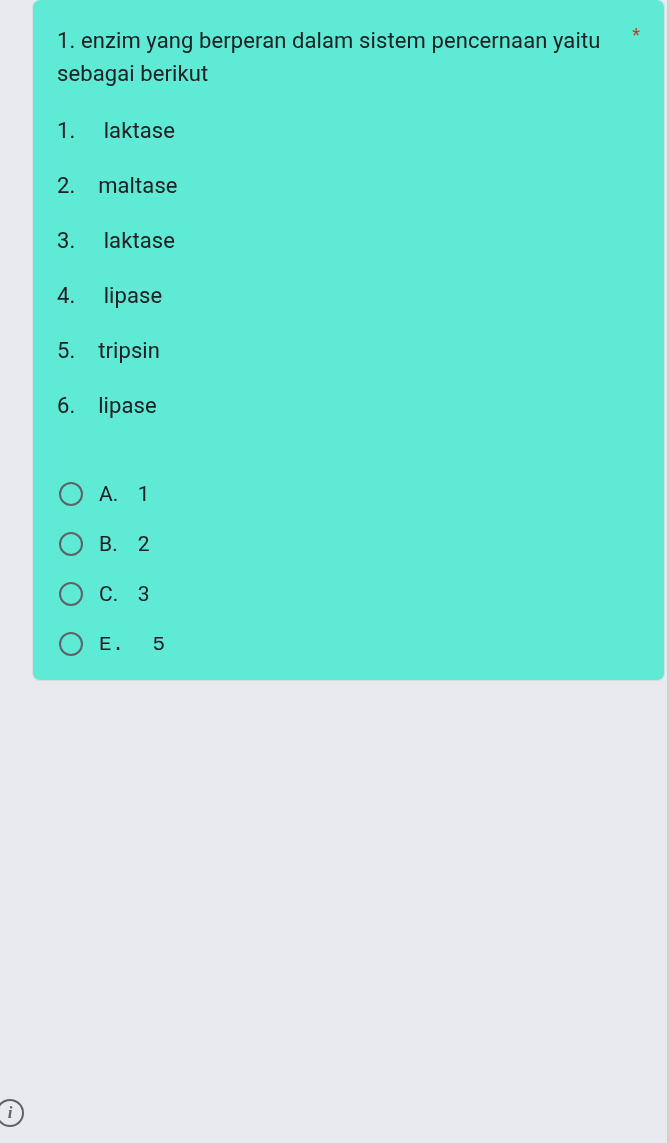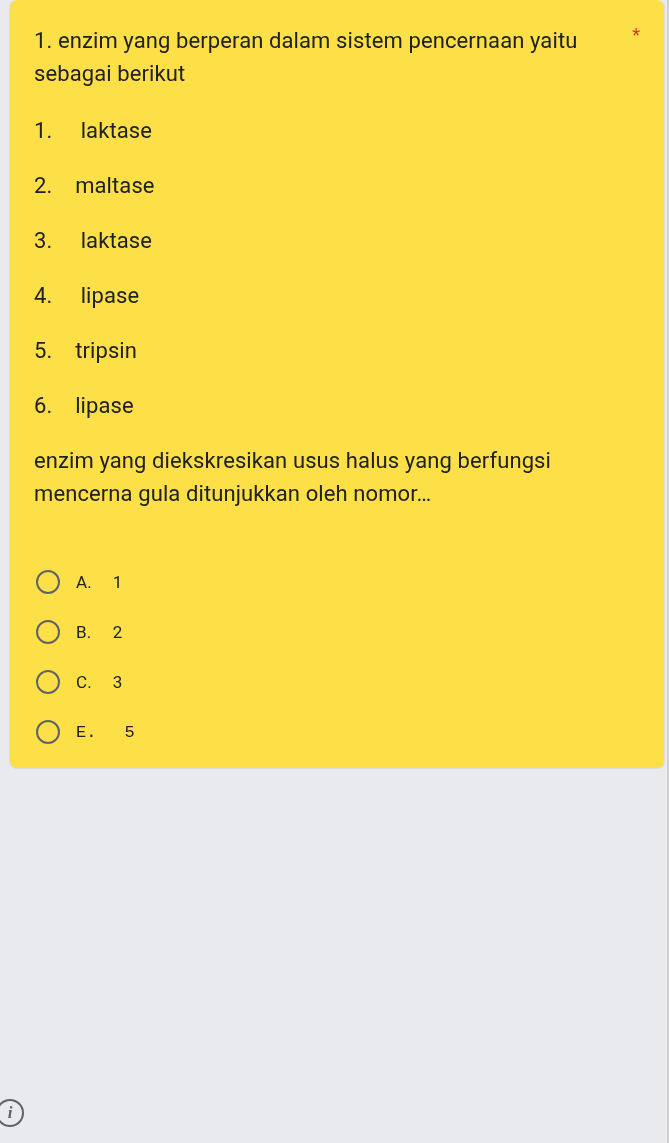--- a/index.html
+++ b/index.html
@@ -8,24 +8,24 @@
       box-sizing: border-box;
     }
     body {
       font-family: Roboto, Arial, sans-serif;
       background-color: #e8eaed;
       width: 669px;
       height: 1143px;
       position: relative;
     }
     .card {
-      background-color: #fde047;
+      background-color: #5eead4;
       border-radius: 8px;
       padding: 24px 24px 24px 24px;
-      margin-left: 9px;
+      margin-left: 32px;
       margin-right: 4px;
       border: 1px solid #dadce0;
       border-top: none;
     }
     .question-header {
       display: flex;
       justify-content: space-between;
       align-items: flex-start;
     }
     .question-title {
@@ -77,21 +77,21 @@
       height: 24px;
       border: 2.4px solid #5f6368;
       border-radius: 50%;
       display: flex;
       align-items: center;
       justify-content: center;
       margin-right: 16px;
       flex-shrink: 0;
     }
     .option-label {
-      font-size: 17px;
+      font-size: 21px;
       color: #202124;
       letter-spacing: 0.1px;
     }
     .option-label .letter {
       display: inline-block;
       min-width: 28px;
     }
     .info-icon {
       position: absolute;
       bottom: 16px;
@@ -149,21 +149,20 @@
     <div class="numbered-item">
       <span class="num">5.</span>
       &nbsp;<span>tripsin</span>
     </div>
     <div class="numbered-item">
       <span class="num">6.</span>
       &nbsp;<span>lipase</span>
     </div>
   </div>
 
-  <div class="question-body">enzim yang diekskresikan usus halus yang berfungsi mencerna gula ditunjukkan oleh nomor…</div>
 
   <div class="options">
     <label class="option">
       <span class="radio-outer"></span>
       <span class="option-label">
         <span class="letter">A.</span>
         &nbsp;<span>1</span>
       </span>
     </label>
     <label class="option">

